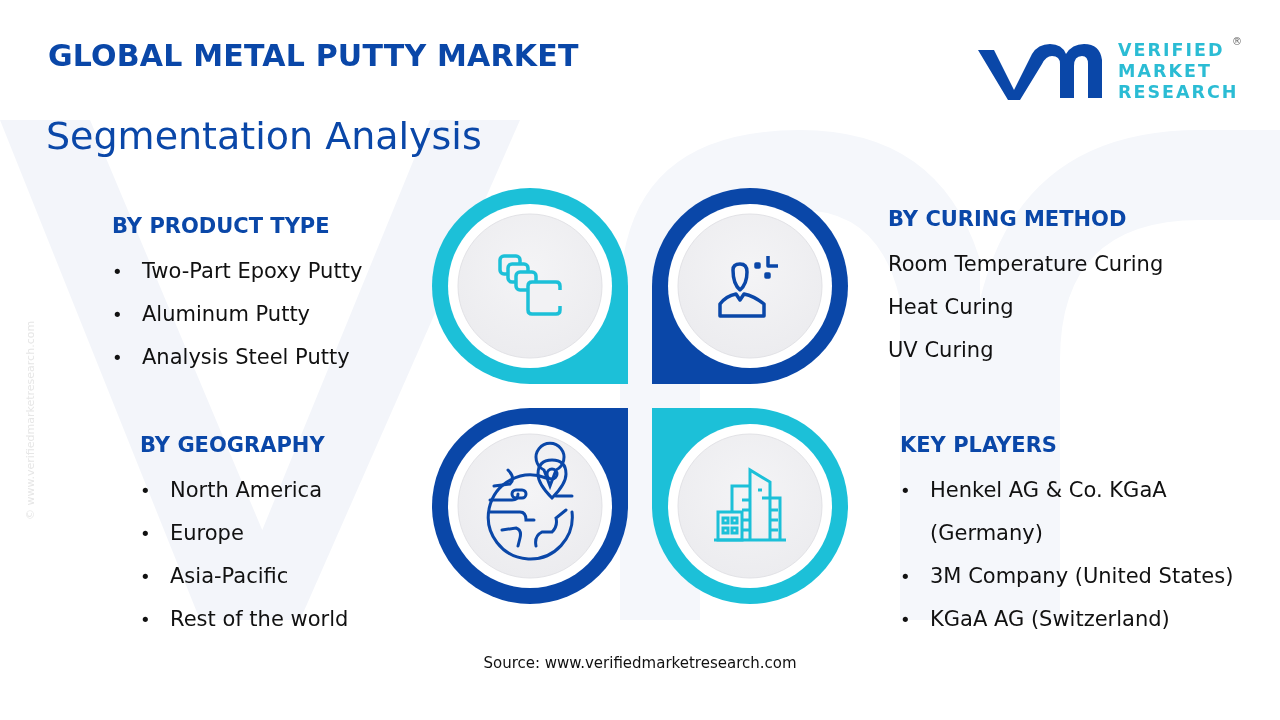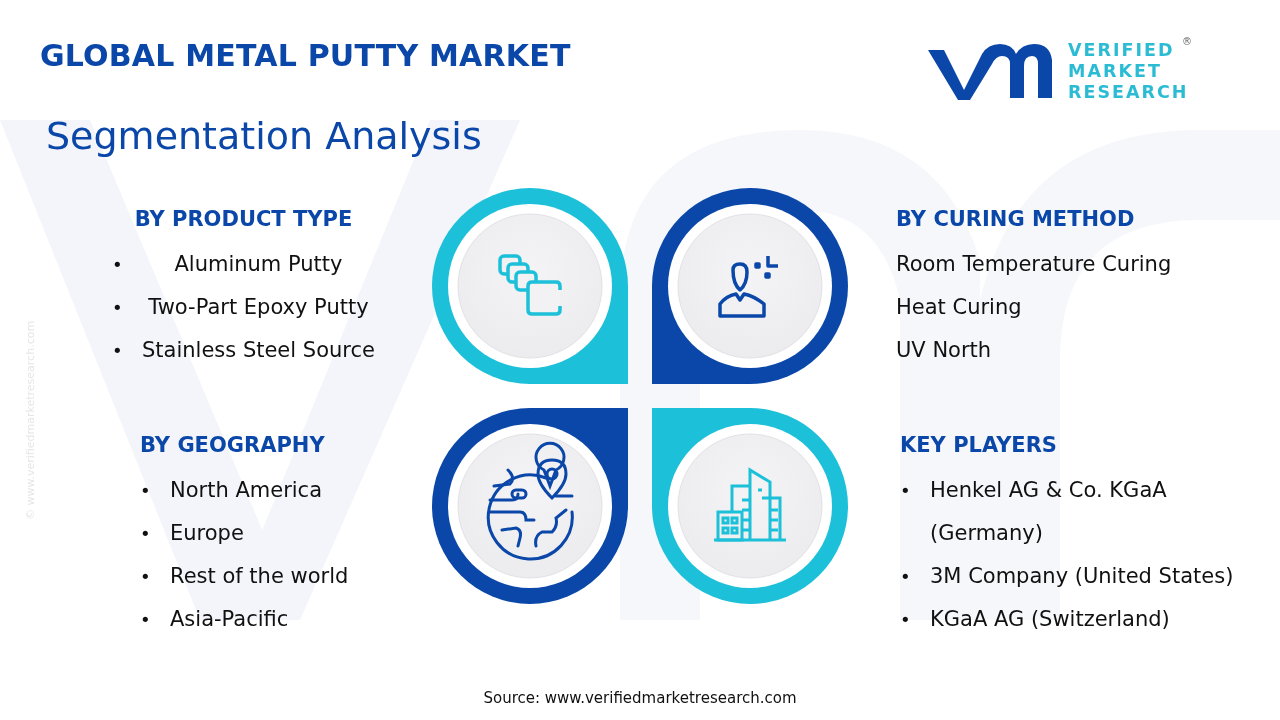--- a/index.html
+++ b/index.html
@@ -1,37 +1,37 @@
 <!DOCTYPE html>
 <html><head>
 <meta charset="utf-8">
 <style>
   * { margin: 0; padding: 0; box-sizing: border-box; }
   html, body { width: 1280px; height: 720px; overflow: hidden; background: #ffffff; }
   body { position: relative; font-family: "DejaVu Sans", "Liberation Sans", sans-serif; }
   .bg-watermark { position: absolute; left: 0; top: 0; width: 1280px; height: 720px; z-index: 0; }
-  .title { position: absolute; left: 40px; top: 38px; font-size: 30px; font-weight: bold; color: #0a47a8; letter-spacing: 0.2px; z-index: 2; }
+  .title { position: absolute; left: 48px; top: 38px; font-size: 30px; font-weight: bold; color: #0a47a8; letter-spacing: 0.2px; z-index: 2; }
   .subtitle { position: absolute; left: 46px; top: 114px; font-size: 38px; color: #0a47a8; z-index: 2; }
-  .logo { position: absolute; left: 924px; top: 38px; width: 270px; height: 70px; z-index: 2; }
+  .logo { position: absolute; left: 974px; top: 38px; width: 270px; height: 70px; z-index: 2; }
   .logo-text { position: absolute; left: 144px; top: 2px; font-size: 17.5px; line-height: 21px; letter-spacing: 2px; color: #2bbcd4; font-weight: bold; }
   .logo-reg { position: absolute; left: 258px; top: -2px; font-size: 10px; color: #666; }
   .side-mark { position: absolute; left: 24px; top: 520px; transform: rotate(-90deg); transform-origin: left top; font-size: 11px; color: #e6e6e6; white-space: nowrap; z-index: 2; }
   .section { position: absolute; z-index: 2; }
   .section h3 { font-size: 21px; font-weight: bold; color: #0a47a8; margin-bottom: 12px; white-space: nowrap; }
   .section ul { list-style: none; }
   .section li { font-size: 21px; color: #111; line-height: 43px; white-space: nowrap; position: relative; }
   .section li.bul { padding-left: 30px; }
   .section li.bul::before { content: "•"; position: absolute; left: 0; top: 0; font-size: 18px; color: #111; }
   .section li.cont { padding-left: 30px; }
-  .sec-product { left: 112px; top: 207px; text-align: center; }
-  .sec-curing { left: 888px; top: 207px; margin-left: 8px; }
+  .sec-product { left: 112px; top: 214px; }
+  .sec-curing { left: 888px; top: 207px; }
   .sec-geo { left: 112px; top: 433px; margin-left: 28px; }
   .sec-players { left: 888px; top: 433px; margin-left: 12px; }
   .diagram { position: absolute; left: 430px; top: 188px; width: 420px; height: 420px; z-index: 1; }
-  .source { position: absolute; left: 0; width: 1280px; top: 689px; text-align: center; font-size: 15px; color: #111; z-index: 2; }
+  .source { position: absolute; left: 0; width: 1280px; top: 654px; text-align: center; font-size: 15px; color: #111; z-index: 2; }
 </style>
 </head>
 <body>
 
 <svg class="bg-watermark" viewBox="0 0 1280 720">
   <path d="M0 120 L90 120 L300 620 L200 620 Z" fill="#f3f5fa"></path>
   <path d="M430 120 L520 120 L300 620 L250 560 Z" fill="#f3f5fa"></path>
   <path d="M620 620 L620 300 Q620 130 800 130 Q940 130 980 260 L980 620 L900 620 L900 300 Q880 210 800 210 Q700 210 700 320 L700 620 Z" fill="#f5f7fb"></path>
   <path d="M980 300 Q1020 130 1200 130 L1280 130 L1280 220 L1200 220 Q1060 220 1060 360 L1060 620 L980 620 Z" fill="#f5f7fb"></path>
 </svg>
@@ -49,42 +49,42 @@
     <div>RESEARCH</div>
   </div>
   <span class="logo-reg">®</span>
 </div>
 
 <div class="side-mark">© www.verifiedmarketresearch.com</div>
 
 <div class="section sec-product">
   <h3>BY PRODUCT TYPE</h3>
   <ul>
+    <li class="bul">Two-Part Epoxy Putty</li>
     <li class="bul">Aluminum Putty</li>
-    <li class="bul">Two-Part Epoxy Putty</li>
-    <li class="bul">Stainless Steel Source</li>
+    <li class="bul">Analysis Steel Putty</li>
   </ul>
 </div>
 
 <div class="section sec-curing">
   <h3>BY CURING METHOD</h3>
   <ul>
     <li>Room Temperature Curing</li>
     <li>Heat Curing</li>
-    <li>UV North</li>
+    <li>UV Curing</li>
   </ul>
 </div>
 
 <div class="section sec-geo">
   <h3>BY GEOGRAPHY</h3>
   <ul>
     <li class="bul">North America</li>
     <li class="bul">Europe</li>
+    <li class="bul">Asia-Pacific</li>
     <li class="bul">Rest of the world</li>
-    <li class="bul">Asia-Pacific</li>
   </ul>
 </div>
 
 <div class="section sec-players">
   <h3>KEY PLAYERS</h3>
   <ul>
     <li class="bul">Henkel AG &amp; Co. KGaA</li>
     <li class="cont">(Germany)</li>
     <li class="bul">3M Company (United States)</li>
     <li class="bul">KGaA AG (Switzerland)</li>

